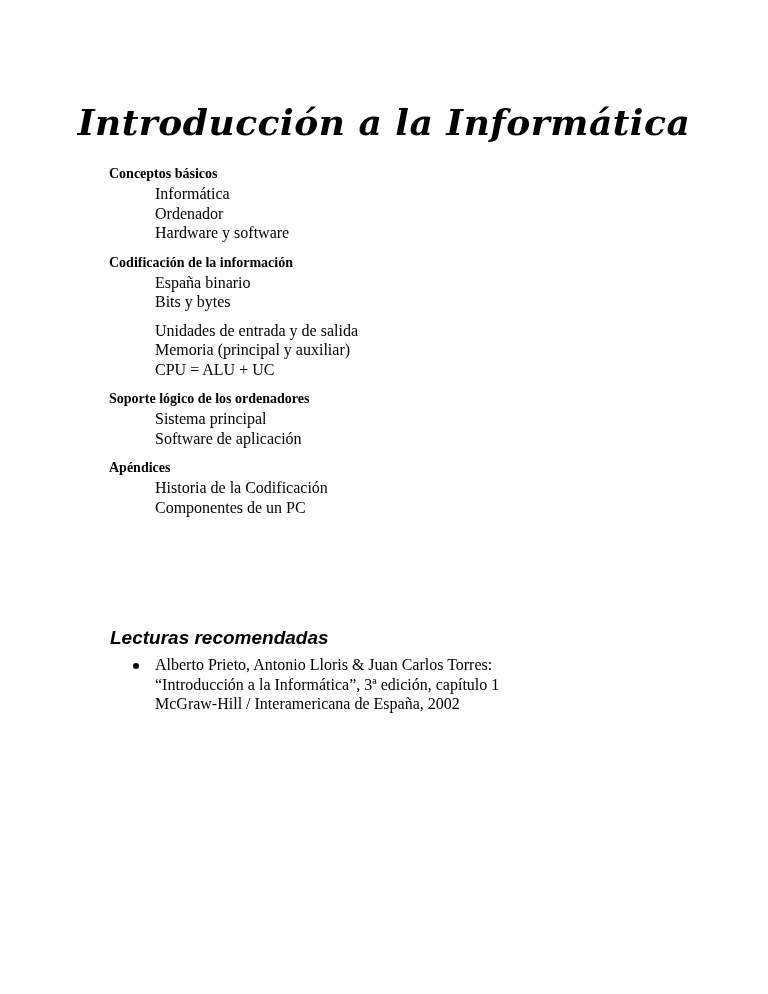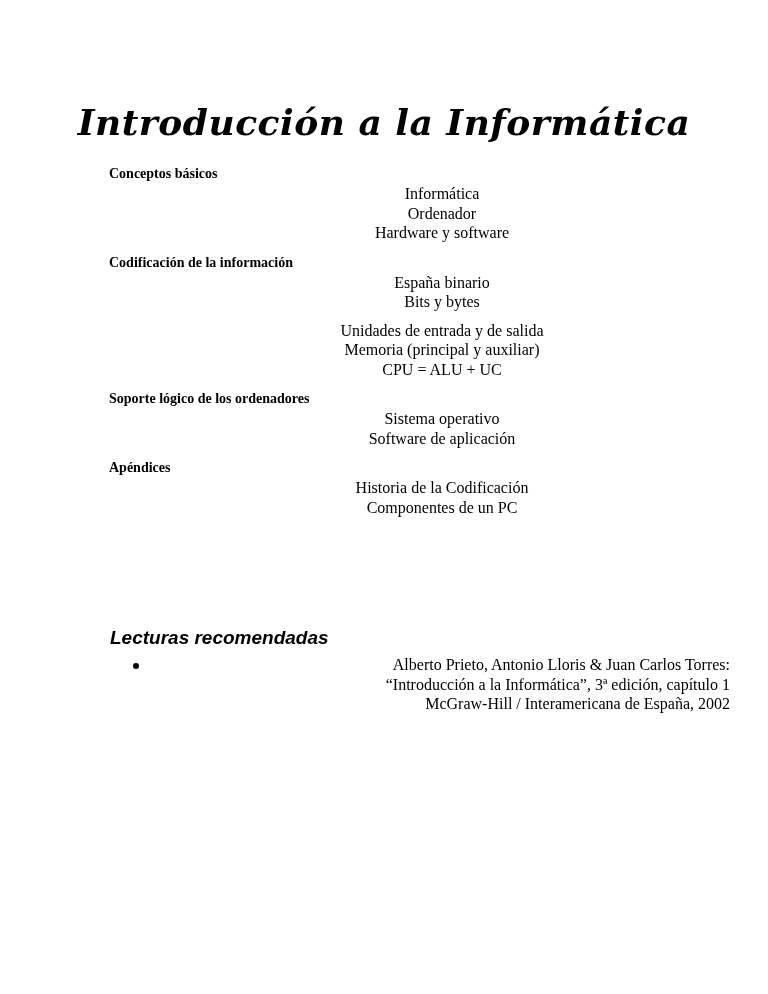--- a/index.html
+++ b/index.html
@@ -39,21 +39,20 @@
     .section-heading {
       font-weight: bold;
       font-size: 14px;
       line-height: 21px;
       white-space: nowrap;
     }
     .section-items {
       margin: 0;
       padding: 0 0 0 46px;
       list-style: none;
-      text-align: center;
     }
     .section-items li {
       font-size: 16px;
       line-height: 19.5px;
       white-space: nowrap;
     }
     .readings-title {
       position: absolute;
       left: 110px;
       top: 609px;
@@ -63,21 +62,20 @@
       line-height: 26px;
     }
     .readings {
       position: absolute;
       left: 130px;
       top: 655px;
       margin: 0;
       padding: 0;
       list-style: none;
       width: 600px;
-      text-align: right;
     }
     .reading-item {
       position: relative;
       padding-left: 25px;
     }
     .bullet {
       position: absolute;
       left: 3px;
       top: 8px;
       width: 6px;
@@ -119,21 +117,21 @@
     <ul class="section-items">
       <li>Unidades de entrada y de salida</li>
       <li>Memoria (principal y auxiliar)</li>
       <li>CPU = ALU + UC</li>
     </ul>
   </div>
 
   <div class="section">
     <div class="section-heading">Soporte lógico de los ordenadores</div>
     <ul class="section-items">
-      <li>Sistema operativo</li>
+      <li>Sistema principal</li>
       <li>Software de aplicación</li>
     </ul>
   </div>
 
   <div class="section">
     <div class="section-heading">Apéndices</div>
     <ul class="section-items">
       <li>Historia de la Codificación</li>
       <li>Componentes de un PC</li>
     </ul>

